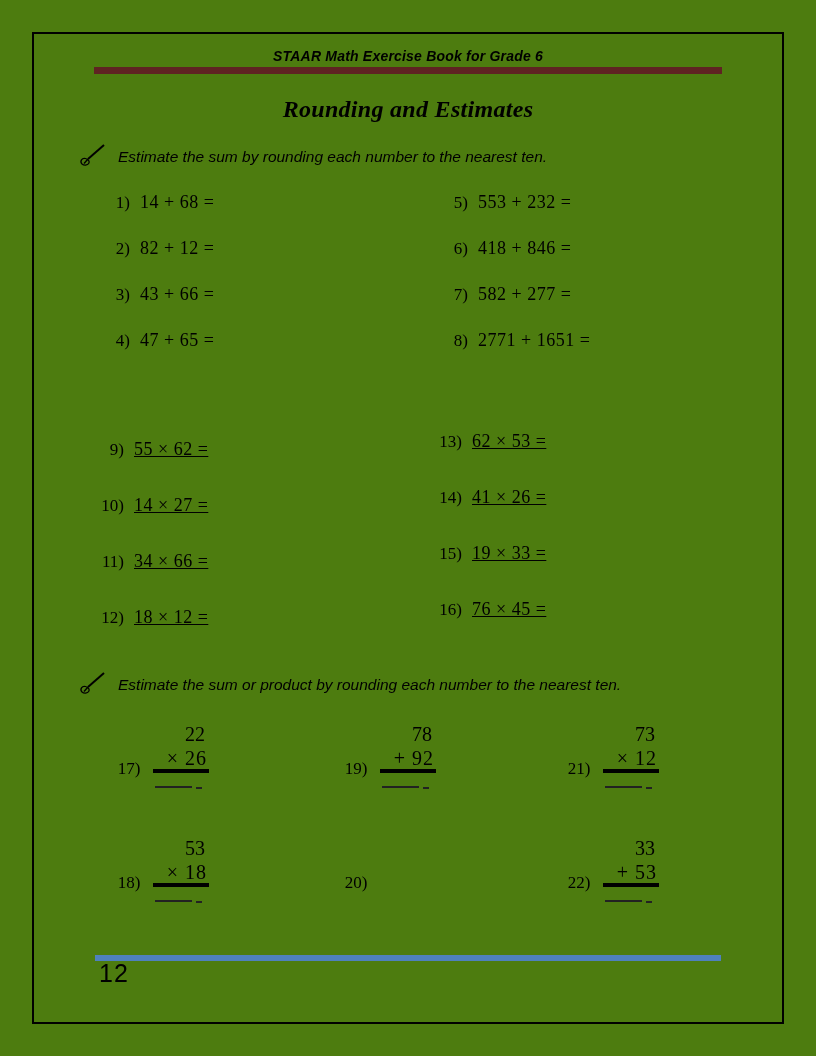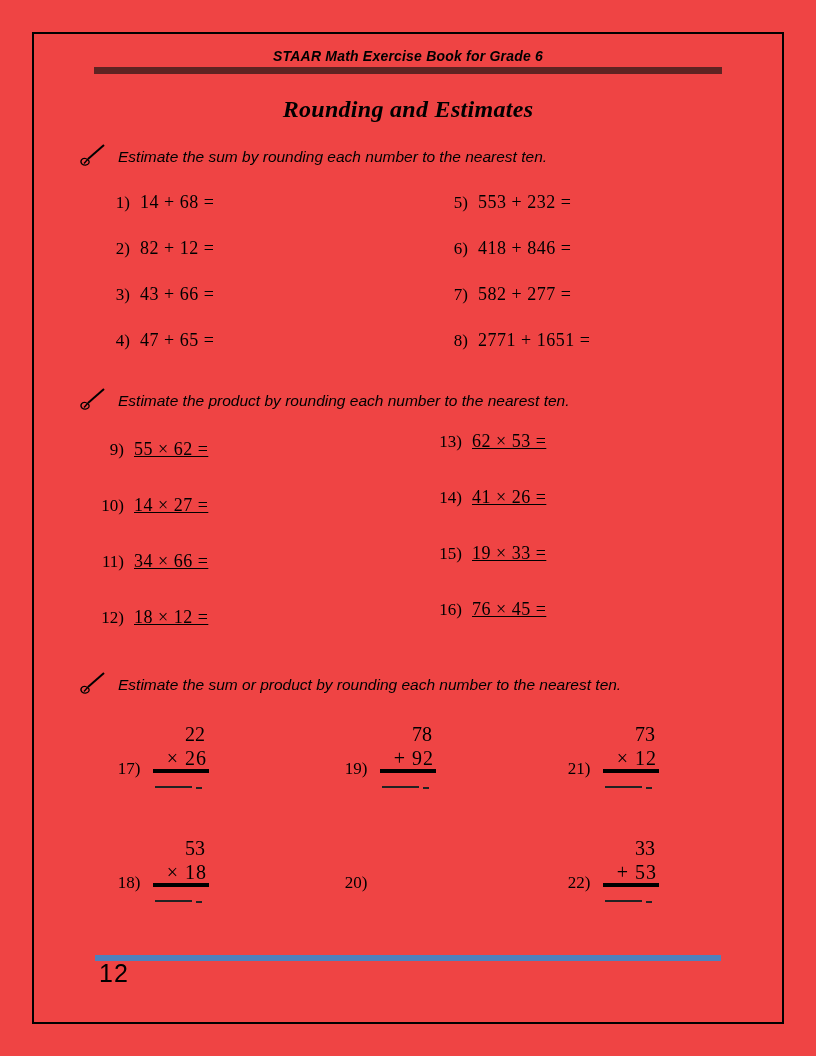--- a/index.html
+++ b/index.html
@@ -1,21 +1,21 @@
 <!DOCTYPE html>
 <html><head>
 <meta charset="utf-8">
 <style>
   * { margin: 0; padding: 0; box-sizing: border-box; }
   html, body { background: #e8e8e8; }
   .page {
     position: relative;
     width: 816px;
     height: 1056px;
-    background: #ef4444;
+    background: #4d7c0f;
     font-family: "Liberation Serif", serif;
     color: #000;
     overflow: hidden;
     margin: 0 auto;
   }
   .border-box {
     position: absolute;
     left: 32px; top: 32px;
     width: 752px; height: 992px;
     border: 2px solid #000;
@@ -180,30 +180,20 @@
     <div class="prow"><span class="pnum">3)</span><span class="pexpr">43 + 66 =</span></div>
     <div class="prow"><span class="pnum">4)</span><span class="pexpr">47 + 65 =</span></div>
   </div>
   <div class="pcol sec1 s1c2">
     <div class="prow"><span class="pnum">5)</span><span class="pexpr">553 + 232 =</span></div>
     <div class="prow"><span class="pnum">6)</span><span class="pexpr">418 + 846 =</span></div>
     <div class="prow"><span class="pnum">7)</span><span class="pexpr">582 + 277 =</span></div>
     <div class="prow"><span class="pnum">8)</span><span class="pexpr">2771 + 1651 =</span></div>
   </div>
 
-  <div class="instruction instr-2">
-    <span class="pen">
-      <svg width="28" height="24" viewBox="0 0 28 24" fill="none" stroke="#000">
-        <path d="M26 1 L10 15" stroke-width="2"></path>
-        <path d="M10 15 l-4 4.5" stroke-width="1.4"></path>
-        <path d="M4 20 c-2.5-2.5 0-6.5 3.5-5.5 c3 0.8 4.5 3 3.2 5 c-1.2 1.8-4.7 2.2-6.7 0.5 z" stroke-width="1.3"></path>
-      </svg>
-    </span>
-    <span class="itext">Estimate the product by rounding each number to the nearest ten.</span>
-  </div>
 
   <div class="pcol sec2 s2c1">
     <div class="prow"><span class="pnum">9)</span><span class="pexpr">55 × 62 =</span></div>
     <div class="prow"><span class="pnum">10)</span><span class="pexpr">14 × 27 =</span></div>
     <div class="prow"><span class="pnum">11)</span><span class="pexpr">34 × 66 =</span></div>
     <div class="prow"><span class="pnum">12)</span><span class="pexpr">18 × 12 =</span></div>
   </div>
   <div class="pcol sec2 s2c2">
     <div class="prow"><span class="pnum">13)</span><span class="pexpr">62 × 53 =</span></div>
     <div class="prow"><span class="pnum">14)</span><span class="pexpr">41 × 26 =</span></div>

